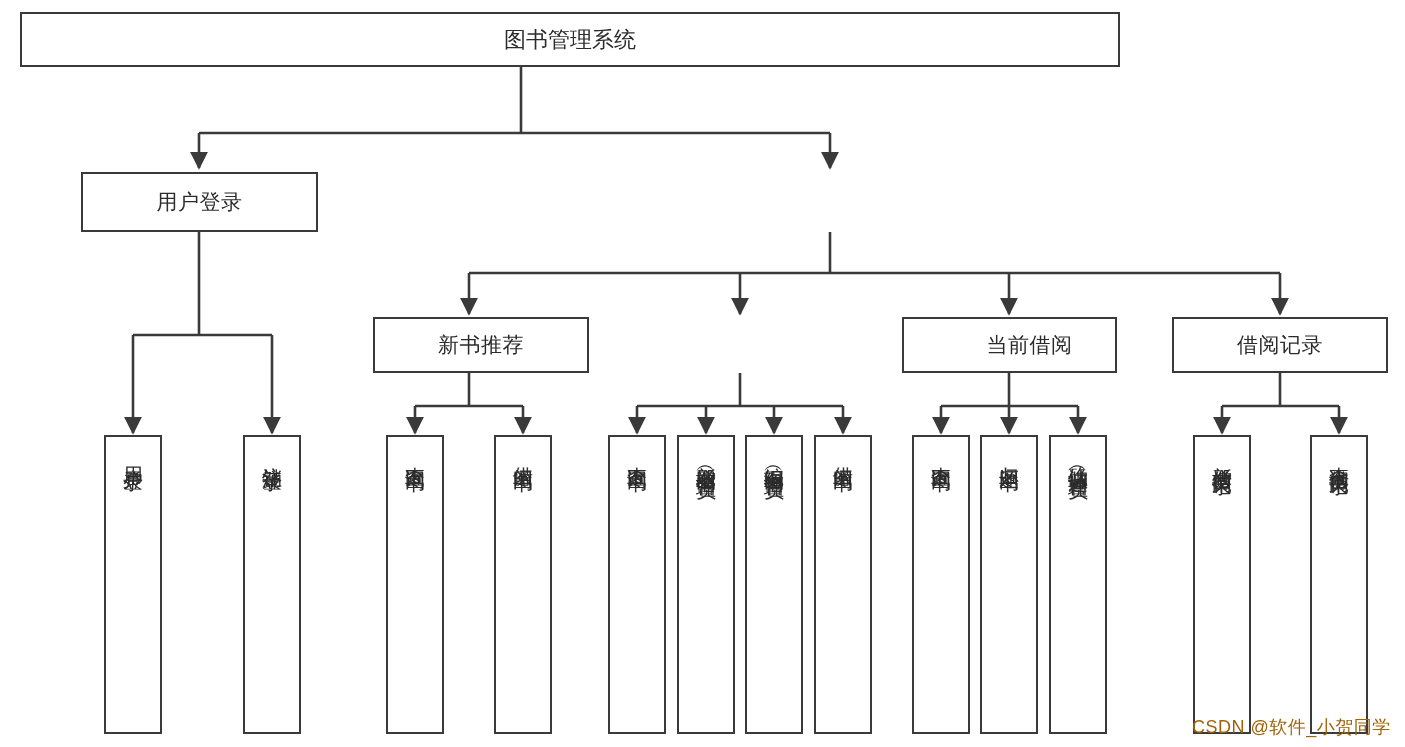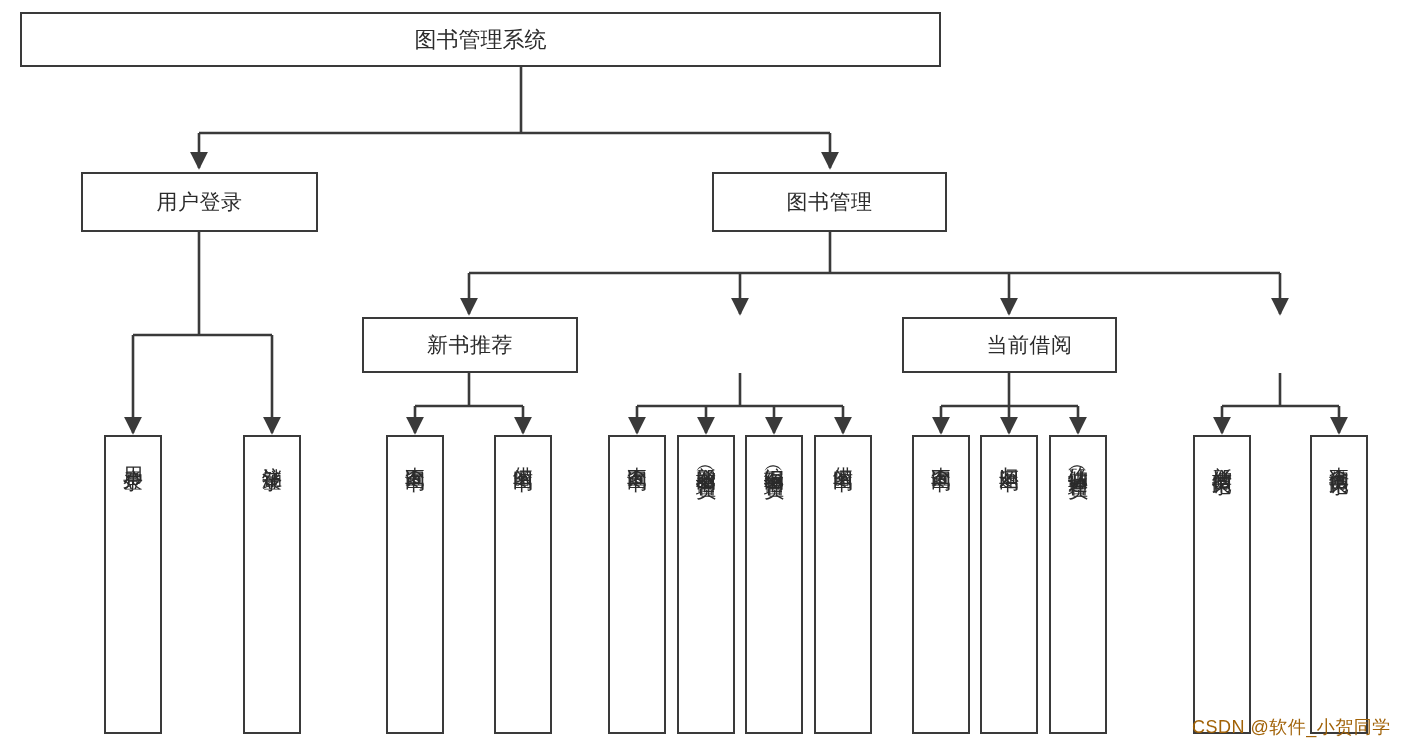--- a/index.html
+++ b/index.html
@@ -111,31 +111,31 @@
       <path d="M 1009 406 L 1009 433" marker-end="url(#arrow)"></path>
       <path d="M 1078 406 L 1078 433" marker-end="url(#arrow)"></path>
 
       <path d="M 1280 373 L 1280 406"></path>
       <path d="M 1222 406 L 1339 406"></path>
       <path d="M 1222 406 L 1222 433" marker-end="url(#arrow)"></path>
       <path d="M 1339 406 L 1339 433" marker-end="url(#arrow)"></path>
     </g>
   </svg>
 
-  <div class="node node-root" style="left:20px; top:12px; width:921px; height:55px;">图书管理系统</div>
+  <div class="node node-root" style="left:20px; top:12px; width:1100px; height:55px;">图书管理系统</div>
 
   <div class="node node-h" style="left:81px; top:172px; width:237px; height:60px;">用户登录</div>
 
-  <div class="node node-h" style="left:712px; top:172px; width:235px; height:60px;">图书管理</div>
 
-  <div class="node node-h" style="left:362px; top:317px; width:216px; height:56px;">新书推荐</div>
+  <div class="node node-h" style="left:373px; top:317px; width:216px; height:56px;">新书推荐</div>
 
 
   <div class="node node-h" style="left:902px; top:317px; width:215px; height:56px;padding-left:40px;">当前借阅</div>
 
+  <div class="node node-h" style="left:1172px; top:317px; width:216px; height:56px;">借阅记录</div>
 
   <div class="node node-leaf" style="left:104px; top:435px; width:58px; height:299px;">用户登录</div>
 
   <div class="node node-leaf" style="left:243px; top:435px; width:58px; height:299px;">注销登录</div>
 
   <div class="node node-leaf" style="left:386px; top:435px; width:58px; height:299px;">查询图书</div>
 
   <div class="node node-leaf" style="left:494px; top:435px; width:58px; height:299px;">借阅图书</div>
 
   <div class="node node-leaf" style="left:608px; top:435px; width:58px; height:299px;">查询图书</div>

